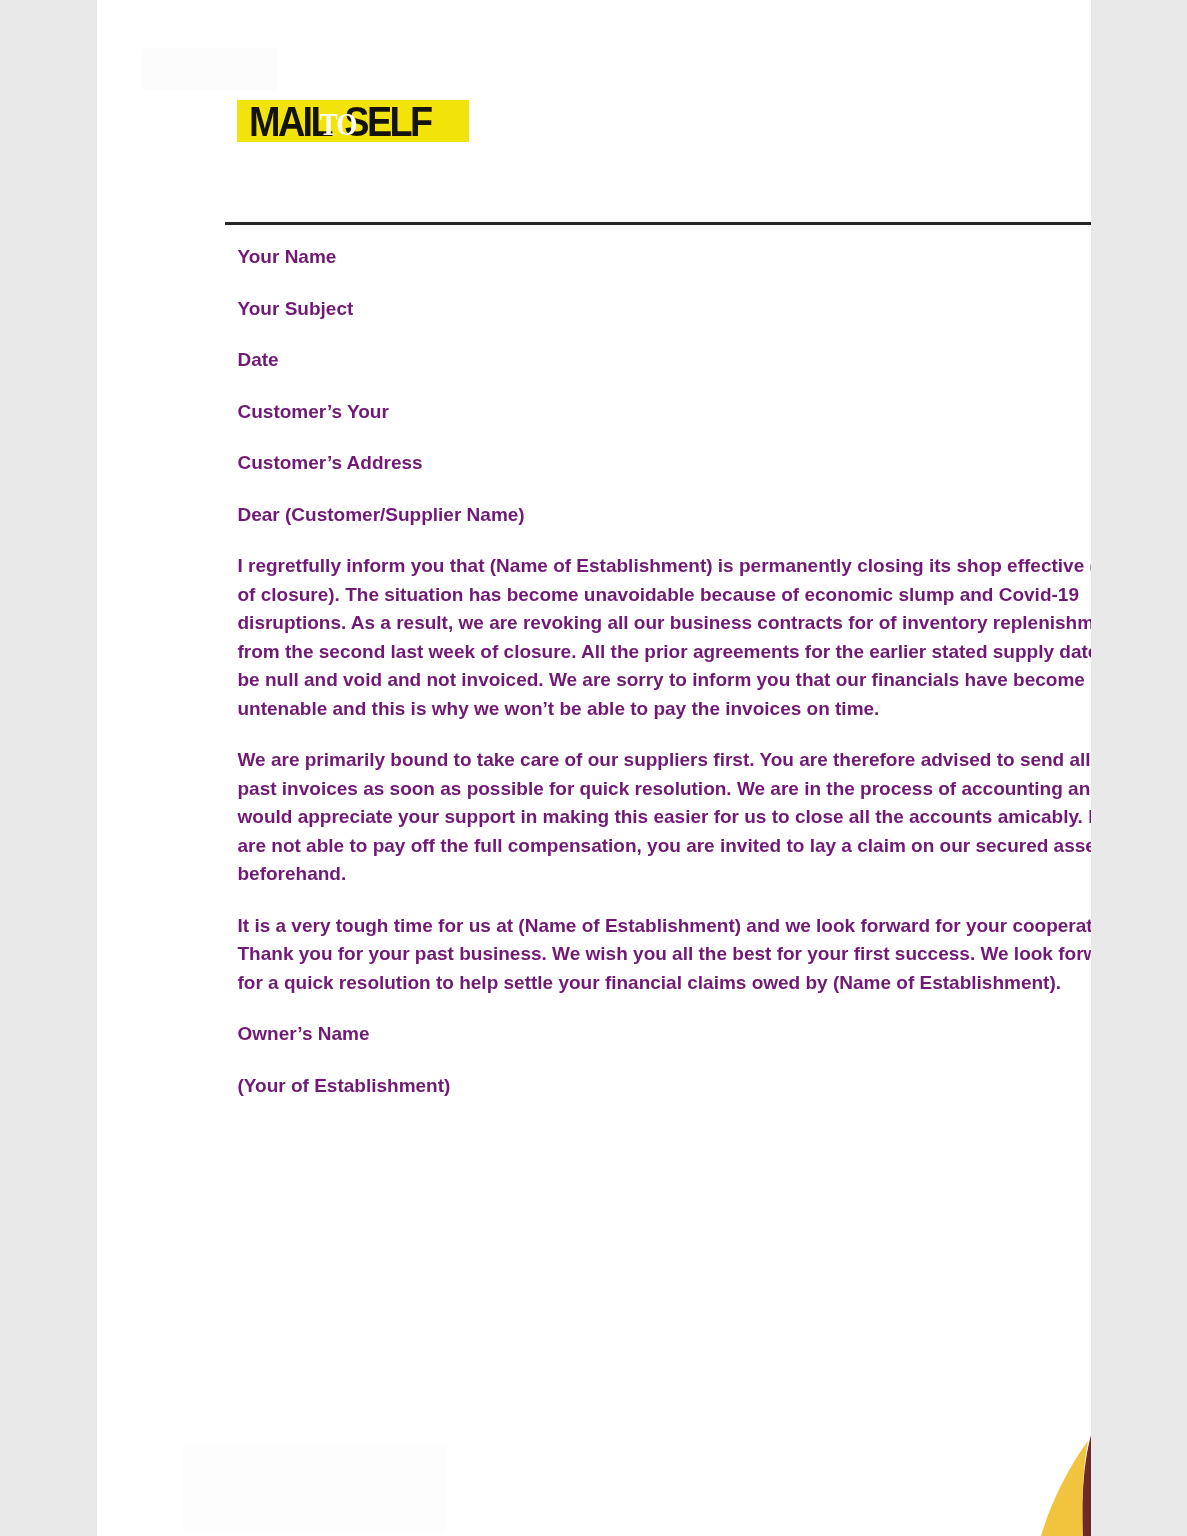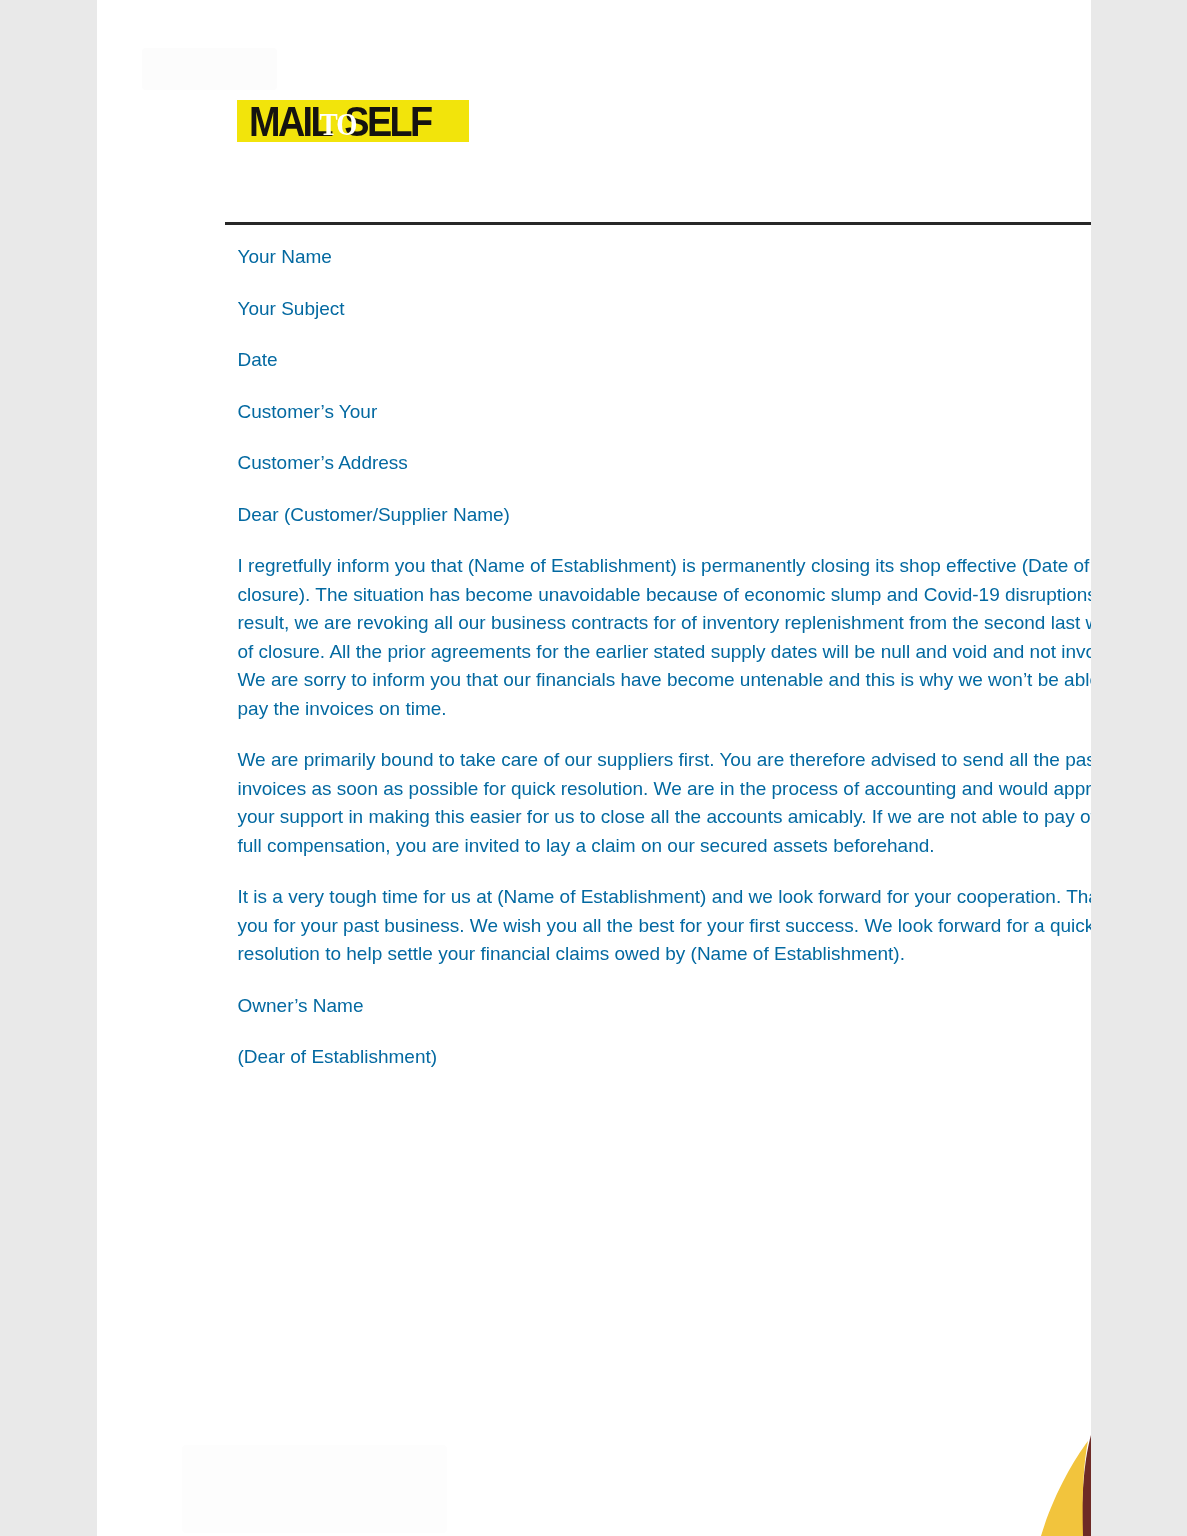--- a/index.html
+++ b/index.html
@@ -76,21 +76,22 @@
   }
 
   
   .letter {
     position: absolute;
     left: 141px;
     top: 243px;
     width: 910px;
     font-size: 19px;
     line-height: 28.5px;
-    color: #0369a1;
+    color: #701a75;
+    font-weight: bold;
   }
   .letter p {
     margin: 0 0 23px 0;
   }
 
   
   .corner-swoosh {
     position: absolute;
     right: 0;
     bottom: 0;
@@ -121,21 +122,21 @@
     <p>Your Name</p>
     <p>Your Subject</p>
     <p>Date</p>
     <p>Customer’s Your</p>
     <p>Customer’s Address</p>
     <p>Dear (Customer/Supplier Name)</p>
     <p>I regretfully inform you that (Name of Establishment) is permanently closing its shop effective (Date of closure). The situation has become unavoidable because of economic slump and Covid-19 disruptions. As a result, we are revoking all our business contracts for of inventory replenishment from the second last week of closure. All the prior agreements for the earlier stated supply dates will be null and void and not invoiced. We are sorry to inform you that our financials have become untenable and this is why we won’t be able to pay the invoices on time.</p>
     <p>We are primarily bound to take care of our suppliers first. You are therefore advised to send all the past invoices as soon as possible for quick resolution. We are in the process of accounting and would appreciate your support in making this easier for us to close all the accounts amicably. If we are not able to pay off the full compensation, you are invited to lay a claim on our secured assets beforehand.</p>
     <p>It is a very tough time for us at (Name of Establishment) and we look forward for your cooperation. Thank you for your past business. We wish you all the best for your first success. We look forward for a quick resolution to help settle your financial claims owed by (Name of Establishment).</p>
     <p>Owner’s Name</p>
-    <p>(Dear of Establishment)</p>
+    <p>(Your of Establishment)</p>
   </div>
 
   <svg class="corner-swoosh" viewBox="0 0 90 145" xmlns="http://www.w3.org/2000/svg" aria-hidden="true">
     <path d="M 90 44 C 83 70, 81 100, 80 145 L 90 145 Z" fill="#6e2a26"></path>
     <path d="M 87 50 C 72 70, 52 105, 40 145 L 82 145 C 81 110, 82 75, 87 50 Z" fill="#f2c43d"></path>
   </svg>
 
 </div>
 
 </body></html>

